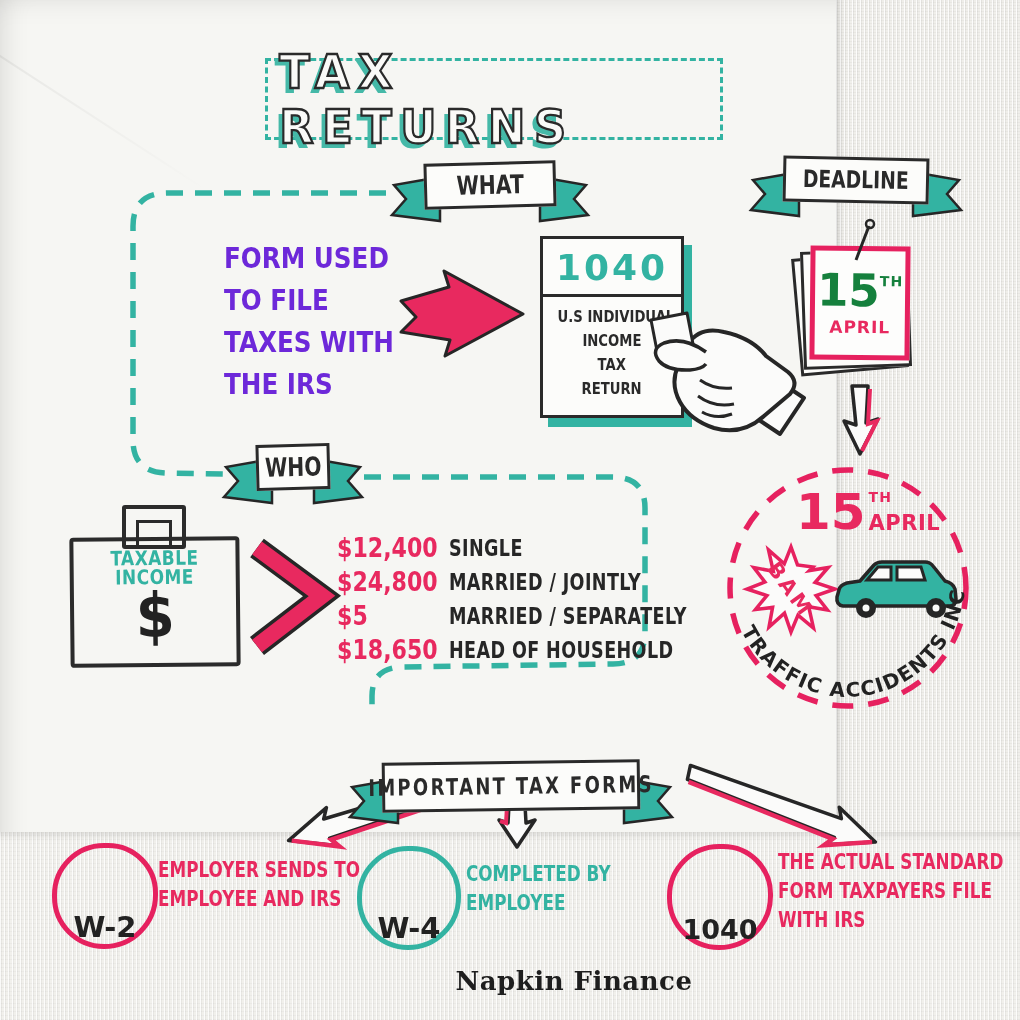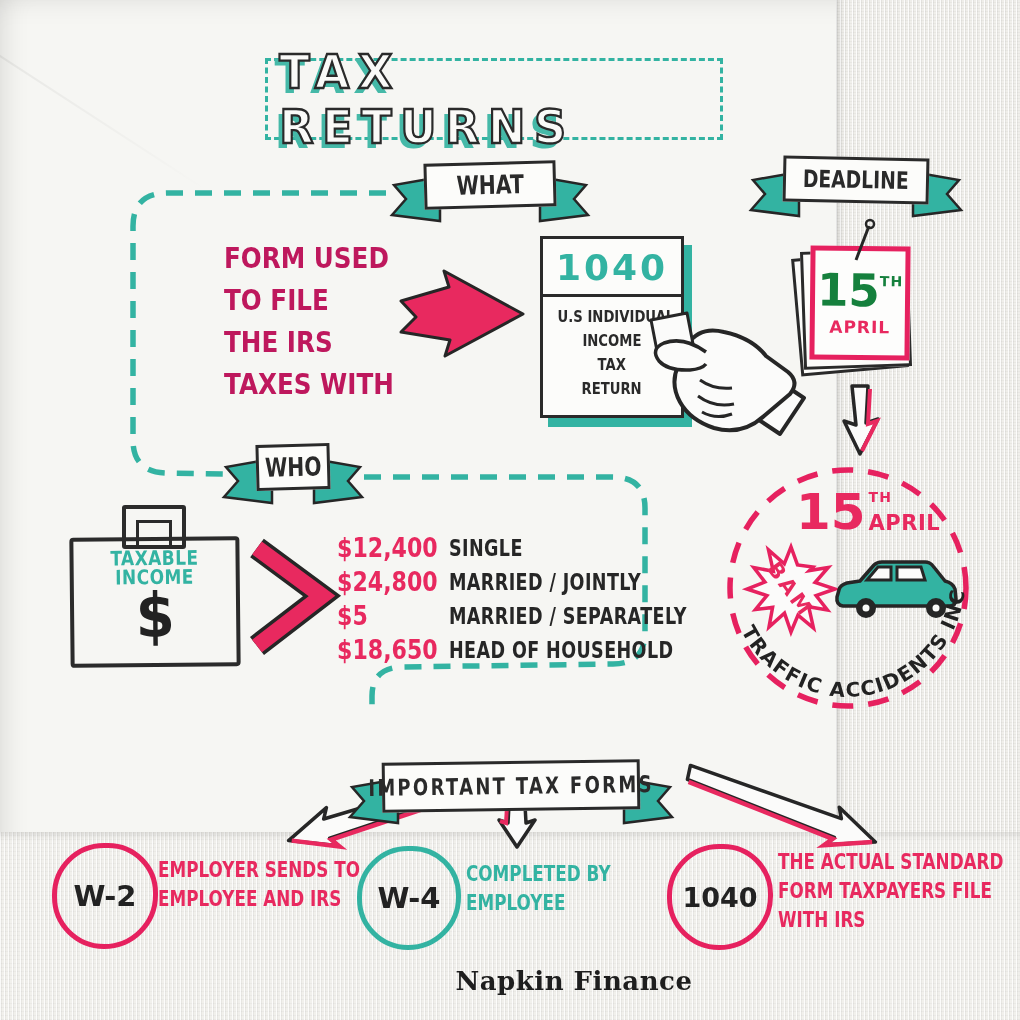--- a/index.html
+++ b/index.html
@@ -29,21 +29,21 @@
     -webkit-text-stroke:2.3px #2a2a2a;text-shadow:-5px 5px 0 #45b9a8;transform:scaleX(.95);}
 
   
   .banner{z-index:3;}
   .blabel{position:relative;background:#fcfcfa;border:3px solid #2a2a2a;height:40px;
     display:flex;align-items:center;justify-content:center;font-weight:bold;color:#2a2a2a;z-index:2;}
   .blabel span{display:inline-block;transform:scaleX(.78);white-space:nowrap;}
   .tail{z-index:1;}
 
   
-  .pink-line{font-size:28px;font-weight:bold;color:#be185d;line-height:42px;}
+  .pink-line{font-size:28px;font-weight:bold;color:#6d28d9;line-height:42px;}
   .pink-line span{display:inline-block;transform:scaleX(.88);transform-origin:0 50%;white-space:nowrap;}
 
   
   .form-doc{left:540px;top:236px;width:138px;height:176px;background:#fcfcfa;border:3.5px solid #2a2a2a;
     box-shadow:8px 9px 0 #33b3a2;z-index:3;display:flex;flex-direction:column;}
   .form-num{font-size:36px;font-weight:bold;color:#33b3a2;letter-spacing:3px;text-align:center;
     padding:8px 0 6px 0;border-bottom:3px solid #2a2a2a;}
   .form-lines{flex:1;display:flex;flex-direction:column;justify-content:flex-start;padding-top:8px;}
   .form-lines div{font-size:16.5px;font-weight:bold;color:#2a2a2a;text-align:center;line-height:24px;}
   .form-lines div span{display:inline-block;transform:scaleX(.8);white-space:nowrap;}
@@ -77,21 +77,21 @@
   
   .rows{left:337px;top:531px;z-index:3;}
   .t-row{display:flex;align-items:center;height:34px;}
   .amt-wrap{width:112px;}
   .amt{display:inline-block;color:#e8295f;font-weight:bold;font-size:26px;transform:scaleX(.85);
     transform-origin:0 50%;white-space:nowrap;}
   .lab{display:inline-block;color:#262626;font-weight:bold;font-size:22.5px;transform:scaleX(.78);
     transform-origin:0 50%;white-space:nowrap;letter-spacing:.5px;}
 
   
-  .form-circle{border:5px solid;border-radius:50% 48% 52% 50%;display:flex;align-items:center;
+  .form-circle{border:5px solid;border-radius:50% 48% 52% 50%;display:flex;align-items:flex-end;
     justify-content:center;font-weight:bold;color:#222;z-index:3;background:transparent;}
   .fdesc{font-weight:bold;font-size:21px;line-height:29px;z-index:3;}
   .fdesc span{display:block;transform:scaleX(.8);transform-origin:0 50%;white-space:nowrap;}
   .pinkc{color:#e8295f;border-color:#e6215f;}
   .tealc{color:#33b3a2;border-color:#33b3a2;}
 
   .footer{left:16px;top:966px;width:1020px;text-align:center;z-index:3;
     font-family:"DejaVu Serif","Liberation Serif",serif;font-weight:bold;font-size:26px;color:#1e1e1e;letter-spacing:.5px;padding-left:48px;}
 </style>
 </head>
@@ -202,22 +202,22 @@
       <path d="M2 3 L48 11 L36 25 L50 41 L2 47 Z" fill="#33b3a2" stroke="#262626" stroke-width="2.5"></path>
       </svg>
     <div class="blabel" style="font-size:23px;letter-spacing:3px;transform:rotate(-.8deg);height:44px;">
       <span>IMPORTANT TAX FORMS</span>
       </div>
   </div>
 
   <div class="abs" style="left:224px;top:238px;z-index:3;">
     <div class="pink-line"><span>FORM USED</span></div>
     <div class="pink-line"><span>TO FILE</span></div>
+    <div class="pink-line"><span>TAXES WITH</span></div>
     <div class="pink-line"><span>THE IRS</span></div>
-    <div class="pink-line"><span>TAXES WITH</span></div>
   </div>
 
   <div class="abs form-doc">
     <div class="form-num">1040</div>
     <div class="form-lines">
       <div><span>U.S INDIVIDUAL</span></div>
       <div><span>INCOME</span></div>
       <div><span>TAX</span></div>
       <div><span>RETURN</span></div>
     </div>

